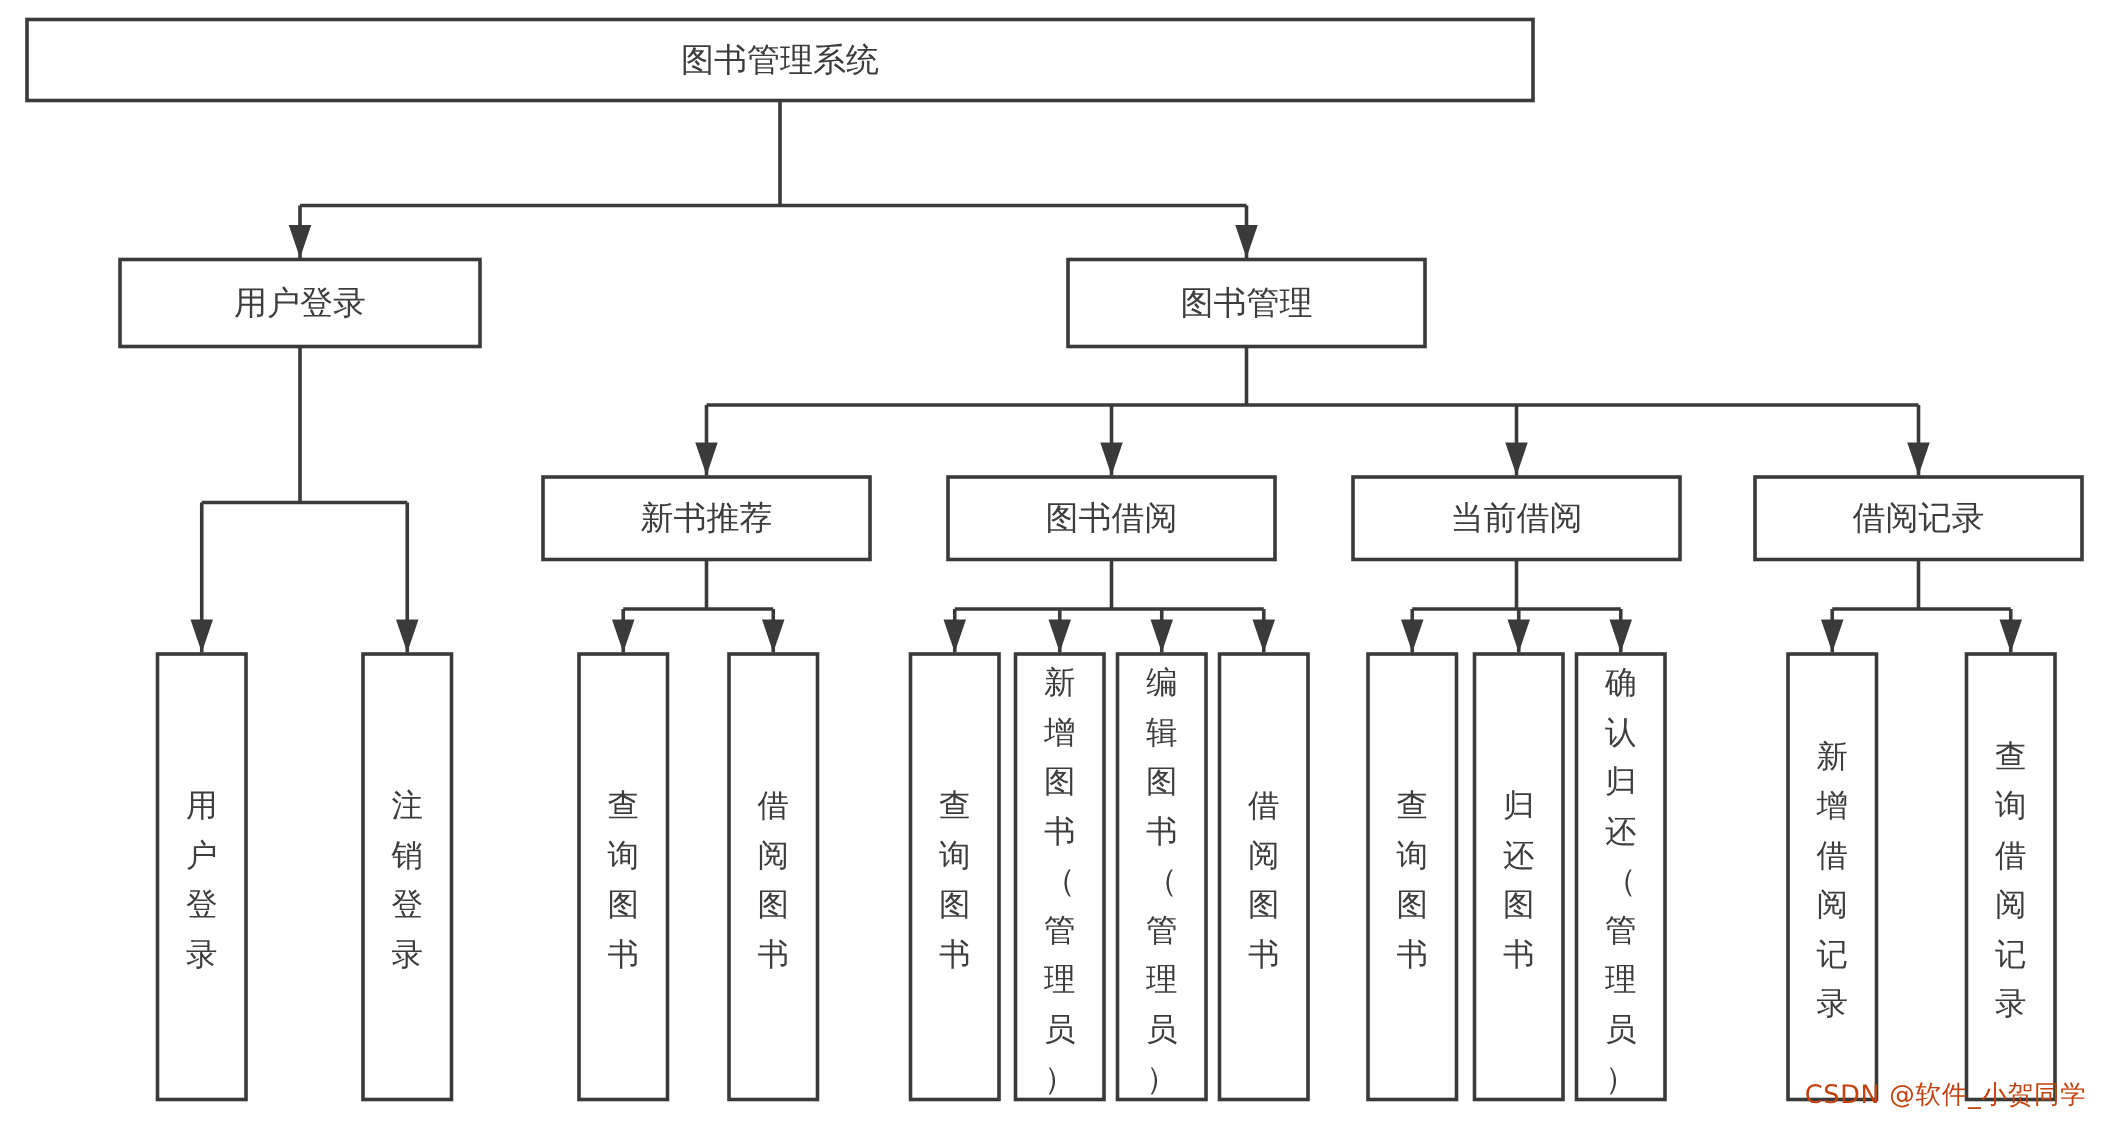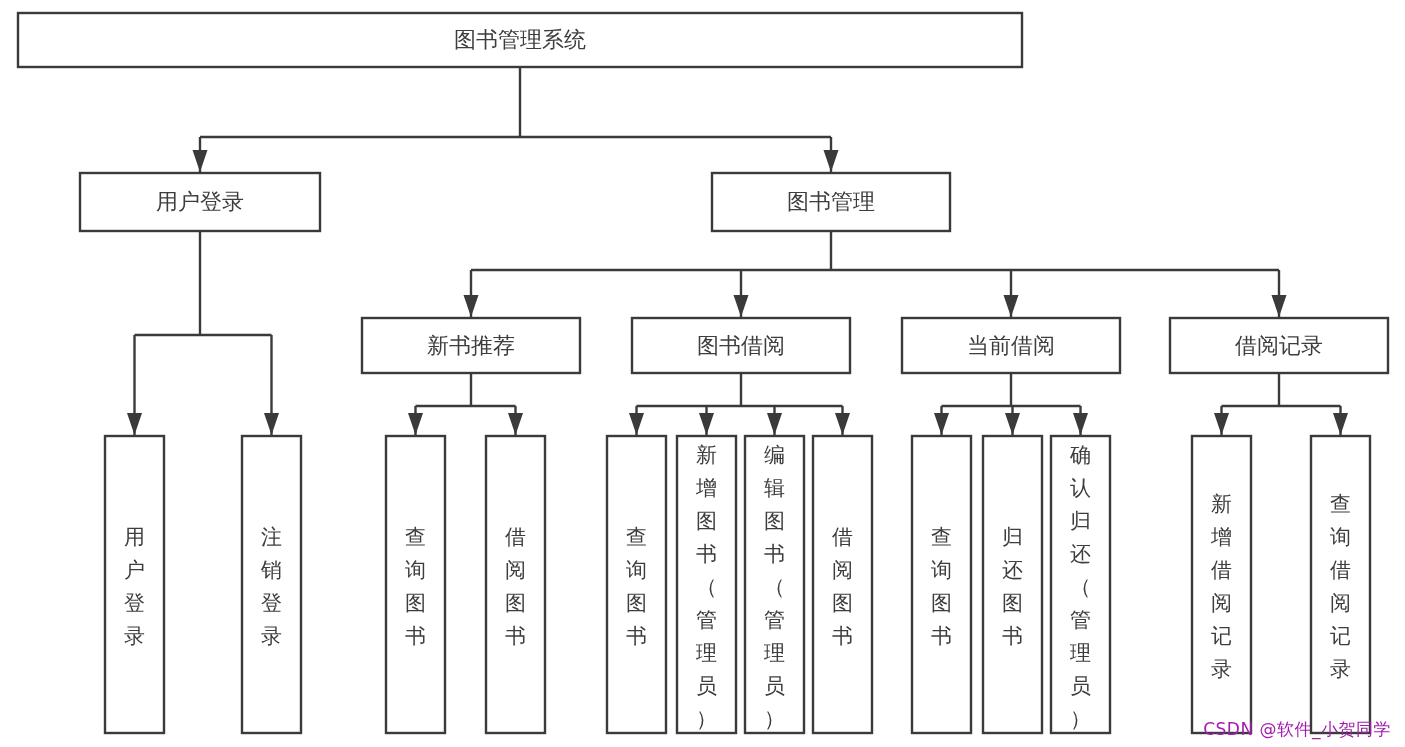--- a/index.html
+++ b/index.html
@@ -54,21 +54,21 @@
   .arrow-head {
     fill: #3a3a3a;
     stroke: none;
   }
   .watermark {
     position: absolute;
     right: 14px;
     bottom: 6px;
     font-family: "DejaVu Sans", "Liberation Sans", sans-serif;
     font-size: 17px;
-    color: #a21caf;
+    color: #c2410c;
     white-space: nowrap;
     letter-spacing: 0.5px;
     pointer-events: none;
   }
 </style>
 </head>
 <body>
 
 <div id="diagram-root">
   <svg id="chart-svg" viewBox="0 0 1405 747" xmlns="http://www.w3.org/2000/svg">

